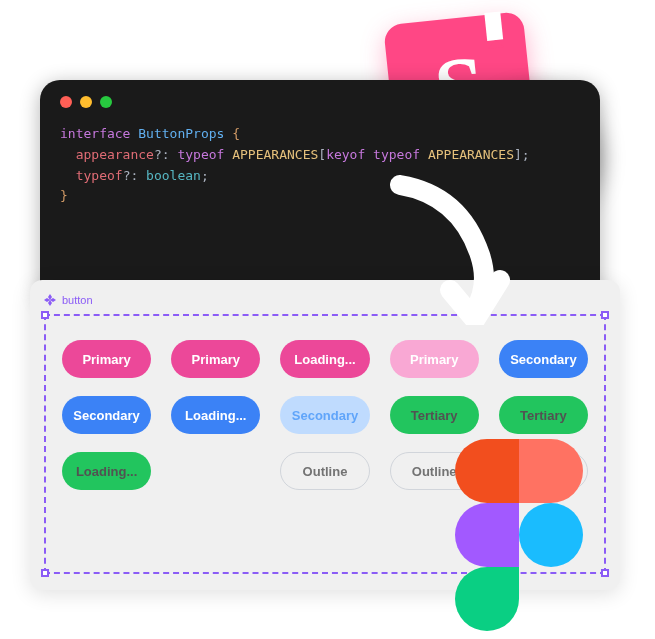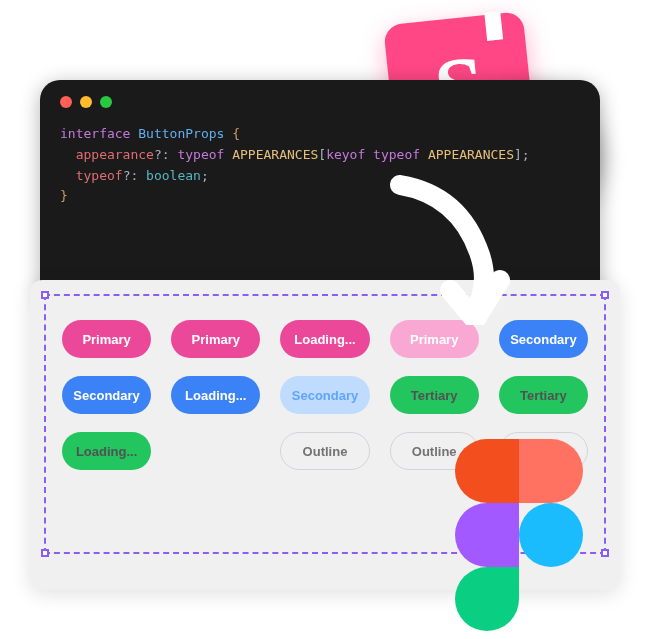--- a/index.html
+++ b/index.html
@@ -233,20 +233,28 @@
 </div>
 
 <div class="arrow">
   <svg width="140" height="150" viewBox="0 0 140 150">
     <path d="M 20 10 Q 80 20 100 80 Q 110 110 95 135" stroke="#fff" stroke-width="20" fill="none" stroke-linecap="round"></path>
     <path d="M 70 115 L 95 145 L 120 105" stroke="#fff" stroke-width="20" fill="none" stroke-linecap="round" stroke-linejoin="round"></path>
   </svg>
 </div>
 
 <div class="component-panel">
+  <div class="panel-header">
+    <span class="comp-icon">
+      <svg width="12" height="12" viewBox="0 0 12 12">
+          <path d="M6 0 L8 3 L6 6 L4 3 Z M0 6 L3 4 L6 6 L3 8 Z M6 6 L9 4 L12 6 L9 8 Z M6 6 L8 9 L6 12 L4 9 Z" fill="#8b5cf6"></path>
+        </svg>
+    </span>
+    <span class="comp-label">button</span>
+  </div>
   <div class="dashed-frame">
     <div class="handle tl"></div>
     <div class="handle tr"></div>
     <div class="handle bl"></div>
     <div class="handle br"></div>
     <div class="button-grid">
       <button class="btn primary">Primary</button>
       <button class="btn primary">Primary</button>
       <button class="btn primary">Loading...</button>
       <button class="btn primary faded">Primary</button>

